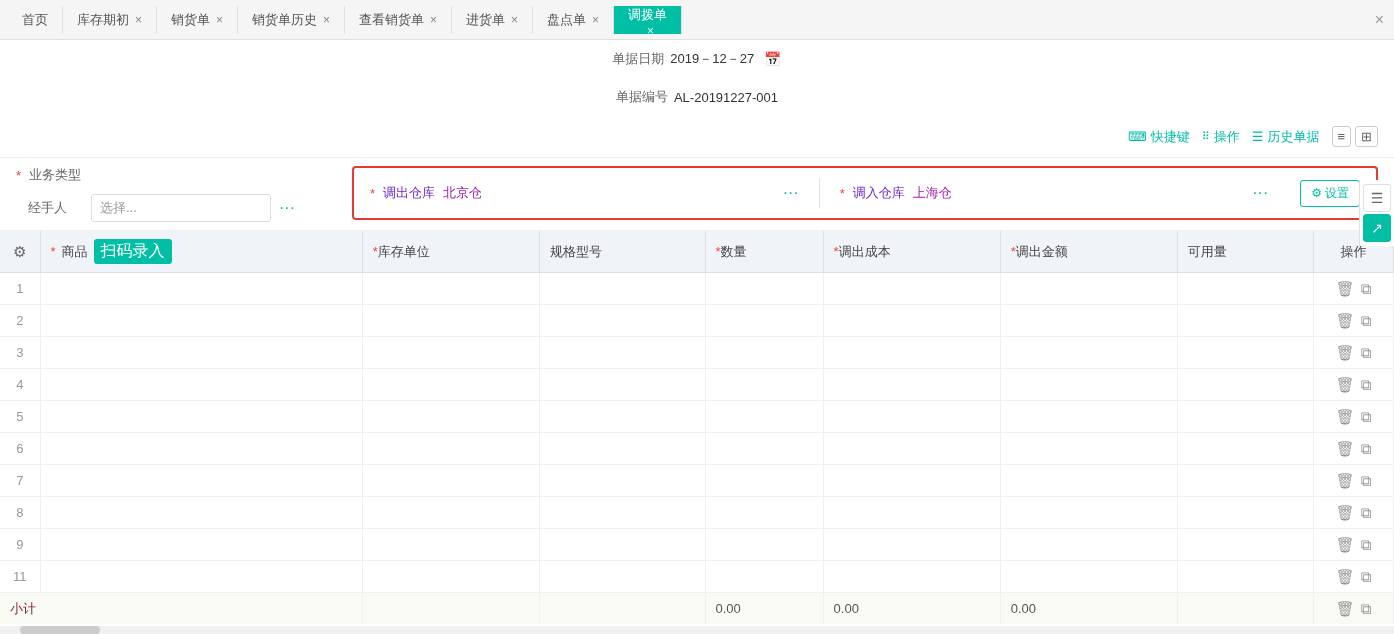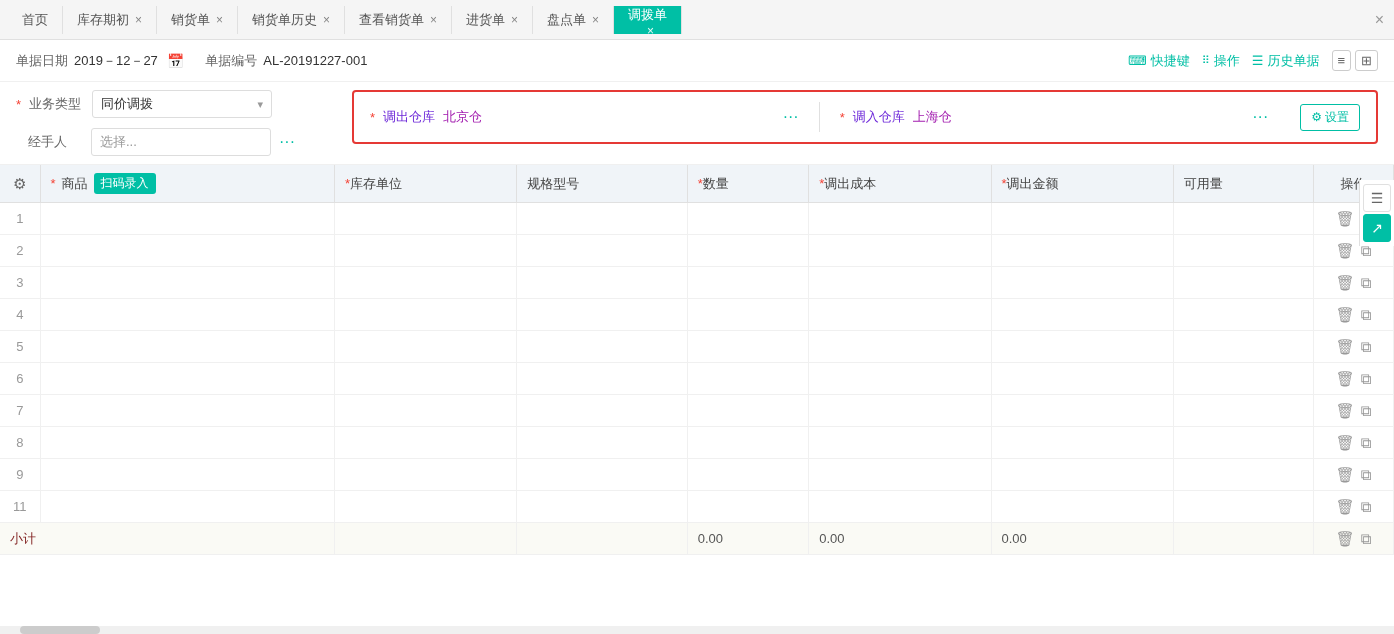--- a/index.html
+++ b/index.html
@@ -40,20 +40,21 @@
       position: absolute; right: 10px; top: 50%; transform: translateY(-50%);
       background: none; border: none; cursor: pointer; font-size: 16px; color: #999;
     }
 
     
     .header-row {
       display: flex; align-items: center;
       padding: 10px 16px;
       border-bottom: 1px solid #f0f0f0;
       gap: 20px;
+      flex-direction: column;
     }
     .header-row .field-group {
       display: flex; align-items: center; gap: 6px;
     }
     .header-row .field-label { color: #666; }
     .header-row .field-value { color: #333; font-weight: 500; }
     .date-icon { color: #00bfa5; margin-left: 4px; cursor: pointer; font-size: 14px; }
     .header-actions {
       margin-left: auto;
       display: flex; align-items: center; gap: 12px;
@@ -153,21 +154,21 @@
       font-weight: 500;
     }
     .subtotal-row td { color: #555; }
     .op-col { width: 80px; text-align: center; }
     .op-btns { display: flex; gap: 6px; justify-content: center; }
     .op-btn { background: none; border: none; cursor: pointer; color: #999; font-size: 15px; padding: 0; }
     .gear-col { width: 40px; text-align: center; }
     .gear-btn { background: none; border: none; cursor: pointer; color: #666; font-size: 15px; }
     .scan-btn {
       background: #00bfa5; color: #fff; border: none; border-radius: 3px;
-      padding: 2px 7px; cursor: pointer; font-size: 12px;
+      padding: 2px 7px; cursor: pointer; font-size: 16px;
     }
     .th-scan { display: flex; align-items: center; gap: 6px; }
 
     
     .right-sidebar {
       position: fixed; right: 0; top: 180px;
       display: flex; flex-direction: column; gap: 2px;
       background: #fff;
       border-left: 1px solid #e0e0e0;
       padding: 4px 3px;
@@ -265,24 +266,20 @@
         <button class="icon-btn">⊞</button>
       </div>
     </div>
   </div>
 
   <div class="form-area">
     <div class="form-left">
       <div class="form-field">
         <span class="required">*</span>
         <span class="field-label">业务类型</span>
-        <div class="field-input" style="min-width:180px;">
-          <span>同价调拨</span>
-          <span class="chevron">▾</span>
-        </div>
       </div>
       <div class="form-field">
         <span class="field-label" style="margin-left:12px;">经手人</span>
         <div class="field-input" style="min-width:180px;">
           <span class="picker-placeholder">选择...</span>
         </div>
         <span class="more-btn">···</span>
       </div>
     </div>
 

